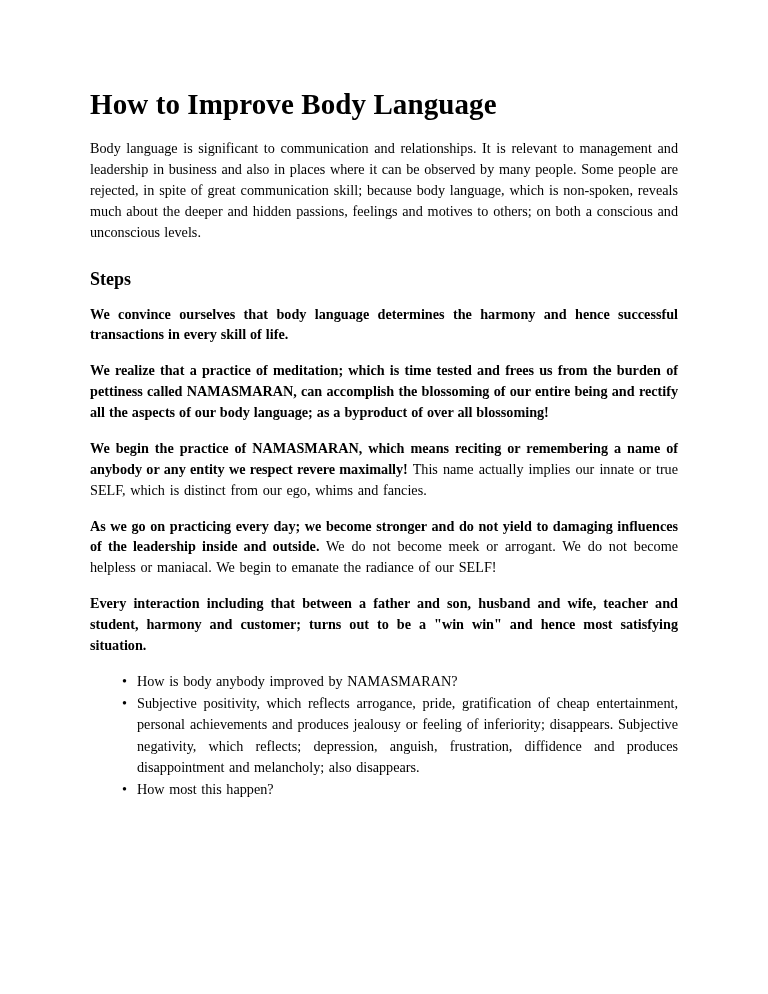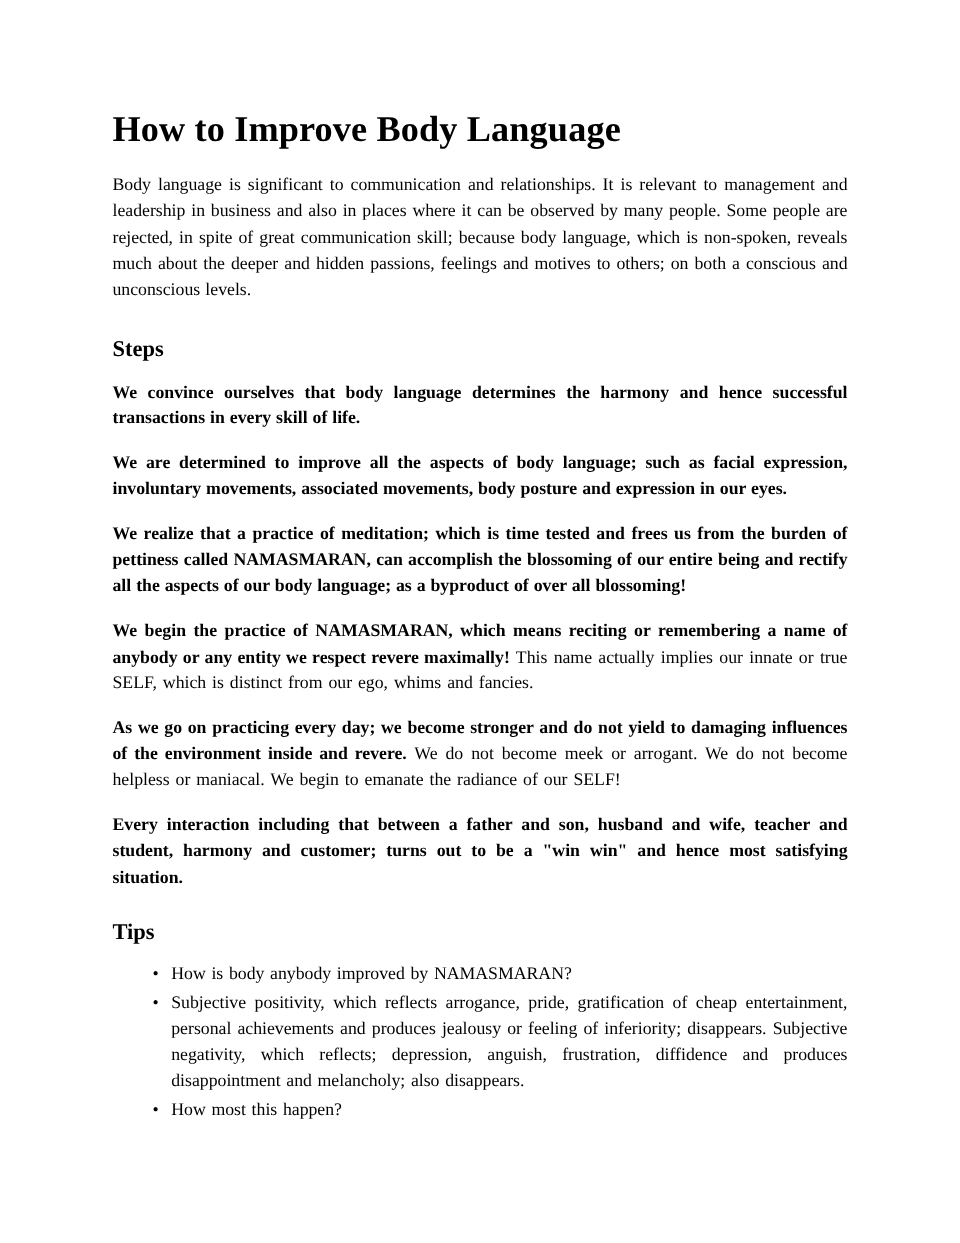--- a/index.html
+++ b/index.html
@@ -86,32 +86,30 @@
   <div class="doc-body">
 
     <h1 class="doc-title">How to Improve Body Language</h1>
 
     <p class="para intro">Body language  is  significant  to communication  and  relationships.  It is  relevant  to management  and  leadership  in  business  and  also  in  places  where  it  can be  observed  by many  people.  Some  people  are rejected,  in  spite  of  great  communication  skill;  because  body language,  which  is  non-spoken,  reveals  much  about  the  deeper and  hidden  passions,  feelings  and  motives  to others;  on  both a  conscious  and  unconscious  levels.</p>
 
     <h2 class="section-heading">Steps</h2>
 
     <p class="para bold"><span>We convince  ourselves that body  language  determines the harmony  and  hence successful  transactions  in every skill of life.</span><span class="normal-run"></span></p>
 
-    <p class="para bold"><span>We are determined  to improve  all the aspects of body  language;  such as facial  expression,  involuntary  movements,  associated movements,  body  posture  and expression  in our eyes.</span><span class="normal-run"></span></p>
 
 
     <p class="para bold"><span>We realize that a practice of meditation;  which  is time tested and frees us from the burden  of pettiness called NAMASMARAN, can accomplish  the blossoming of our entire being and rectify all the aspects of our body  language; as a byproduct  of over all blossoming!</span><span class="normal-run"></span></p>
 
     <p class="para bold"><span>We begin the practice  of NAMASMARAN, which  means reciting or remembering  a name  of anybody  or any entity we respect revere maximally!</span><span class="normal-run"> This  name  actually  implies  our  innate  or true  SELF,  which  is  distinct  from  our ego,  whims  and  fancies.</span></p>
 
-    <p class="para bold"><span>As we go on practicing  every day; we become stronger and do not yield to damaging  influences of the environment  inside and revere.</span><span class="normal-run"> We  do not  become  meek  or arrogant.  We do  not become  helpless  or maniacal.  We begin  to emanate  the  radiance  of our  SELF!</span></p>
+    <p class="para bold"><span>As we go on practicing  every day; we become stronger and do not yield to damaging  influences of the leadership  inside and outside.</span><span class="normal-run"> We  do not  become  meek  or arrogant.  We do  not become  helpless  or maniacal.  We begin  to emanate  the  radiance  of our  SELF!</span></p>
 
     <p class="para bold"><span>Every interaction  including  that between a father and son, husband  and wife, teacher and student, harmony and customer; turns  out  to be  a "win  win"  and hence most satisfying  situation.</span><span class="normal-run"></span></p>
 
-    <h2 class="section-heading">Tips</h2>
 
     <ul class="tips-list">
       <li class="tip-item">
         <span class="tip-bullet">•</span>
         <span>How is  body  anybody  improved  by NAMASMARAN?</span>
       </li>
       <li class="tip-item">
         <span class="tip-bullet">•</span>
         <span>Subjective  positivity,  which  reflects  arrogance,  pride,  gratification  of cheap  entertainment,  personal  achievements  and  produces  jealousy  or feeling  of inferiority;  disappears. Subjective  negativity,  which  reflects;  depression,  anguish,  frustration,  diffidence  and produces disappointment  and  melancholy;  also disappears.</span>
       </li>

